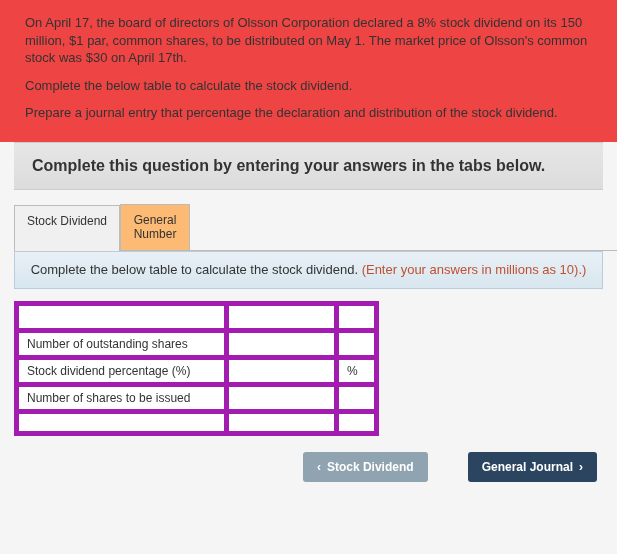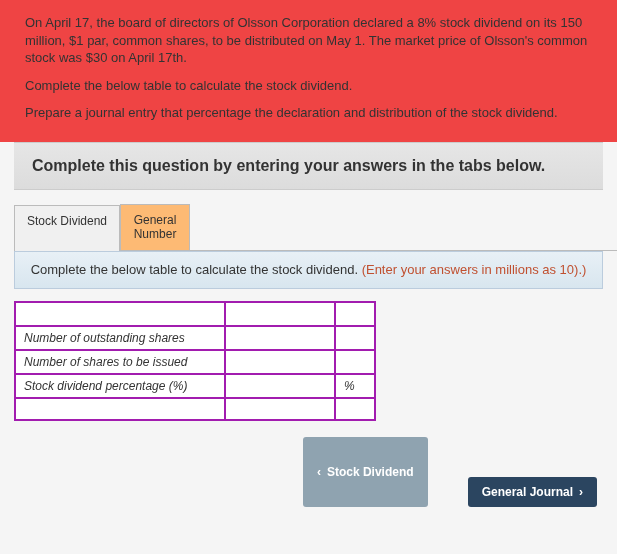--- a/index.html
+++ b/index.html
@@ -57,24 +57,23 @@
       line-height: 1.3;
       text-align: center;
     }
     .tab-instruction .hint { color: #c05030; }
     .calc-table {
       border-collapse: collapse;
       margin: 12px 0 8px 14px;
       font-size: 12px;
     }
     .calc-table th, .calc-table td {
-      border: 2px solid #a21caf;
+      border: 5px solid #a21caf;
       padding: 4px 8px;
       height: 22px;
-      font-style: italic;
     }
     .calc-table th {
       background: #3b8fd4;
       color: #fff;
       text-align: left;
       font-weight: bold;
     }
     .calc-table .label-col { width: 210px; background: #fff; }
     .calc-table .input-col { width: 110px; background: #fff; }
     .calc-table .unit-col { width: 40px; background: #fff; text-align: left; }
@@ -90,21 +89,21 @@
       font-size: 12px;
       font-weight: bold;
       border-radius: 3px;
       cursor: pointer;
       display: inline-flex;
       align-items: center;
       gap: 6px;
       border: none;
     }
     .nav-btn.prev { background: #8fa3b0; }
-    .nav-btn.next { background: #2b4560; margin-top: 40px; }
+    .nav-btn.next { background: #2b4560; }
     .chev { font-weight: bold; }
   </style>
 </head>
 <body>
 
 <div class="question-area">
   <p>On April 17, the board of directors of Olsson Corporation declared a 8% stock dividend on its 150 million, $1 par, common shares, to be distributed on May 1. The market price of Olsson's common stock was $30 on April 17th.</p>
   <p>Complete the below table to calculate the stock dividend.</p>
   <p>Prepare a journal entry that percentage the declaration and distribution of the stock dividend.</p>
 </div>
@@ -130,28 +129,28 @@
     <th colspan="1" class="label-col">Stock Dividend</th>
     <th class="input-col"></th>
     <th class="unit-col"></th>
   </tr>
   <tr>
     <td class="label-col">Number of outstanding shares</td>
     <td class="input-col"></td>
     <td class="unit-col"></td>
   </tr>
   <tr>
+    <td class="label-col">Stock dividend percentage (%)</td>
+    <td class="input-col"></td>
+    <td class="unit-col">%</td>
+  </tr>
+  <tr>
     <td class="label-col">Number of shares to be issued</td>
     <td class="input-col"></td>
     <td class="unit-col"></td>
-  </tr>
-  <tr>
-    <td class="label-col">Stock dividend percentage (%)</td>
-    <td class="input-col"></td>
-    <td class="unit-col">%</td>
   </tr>
   <tr>
     <td class="label-col"></td>
     <td class="input-col"></td>
     <td class="unit-col"></td>
   </tr>
 </tbody>
   </table>
 
 <div class="nav-buttons">

